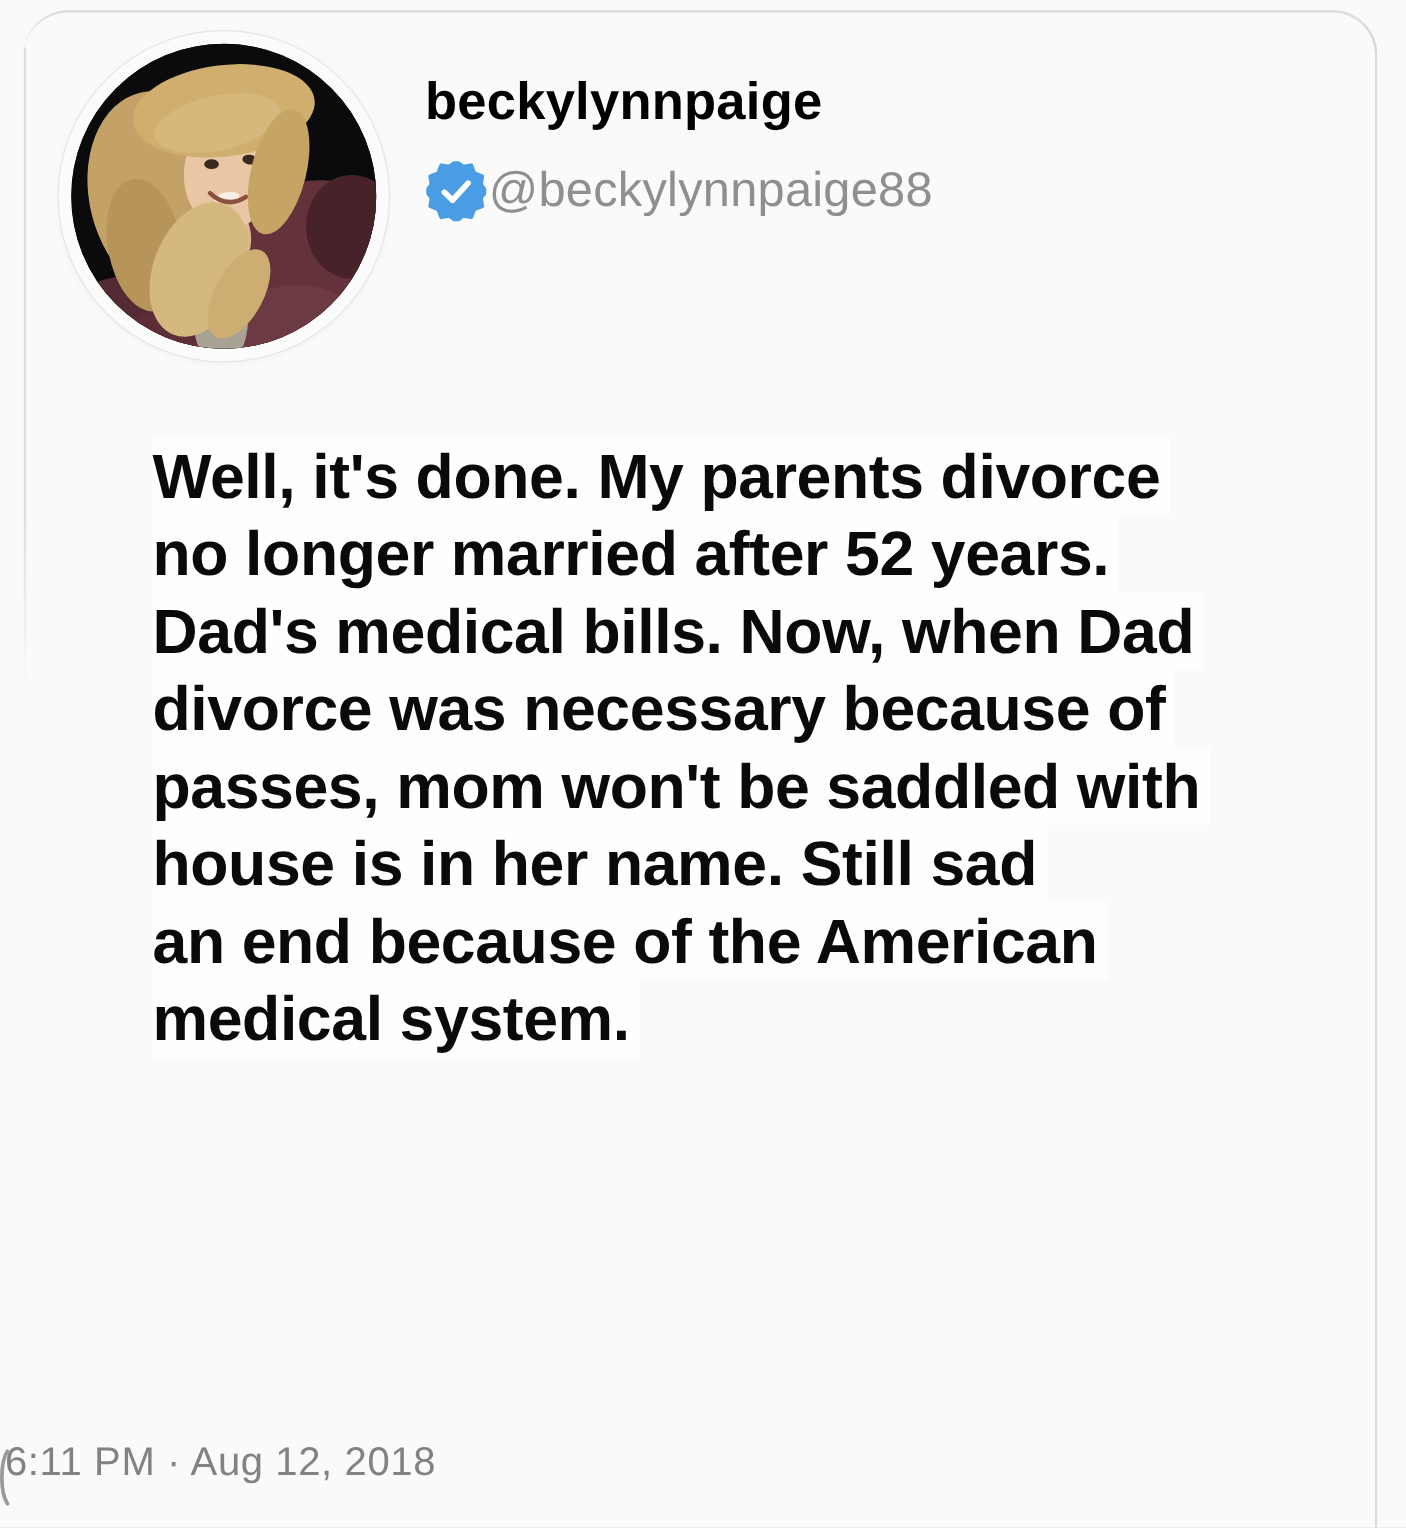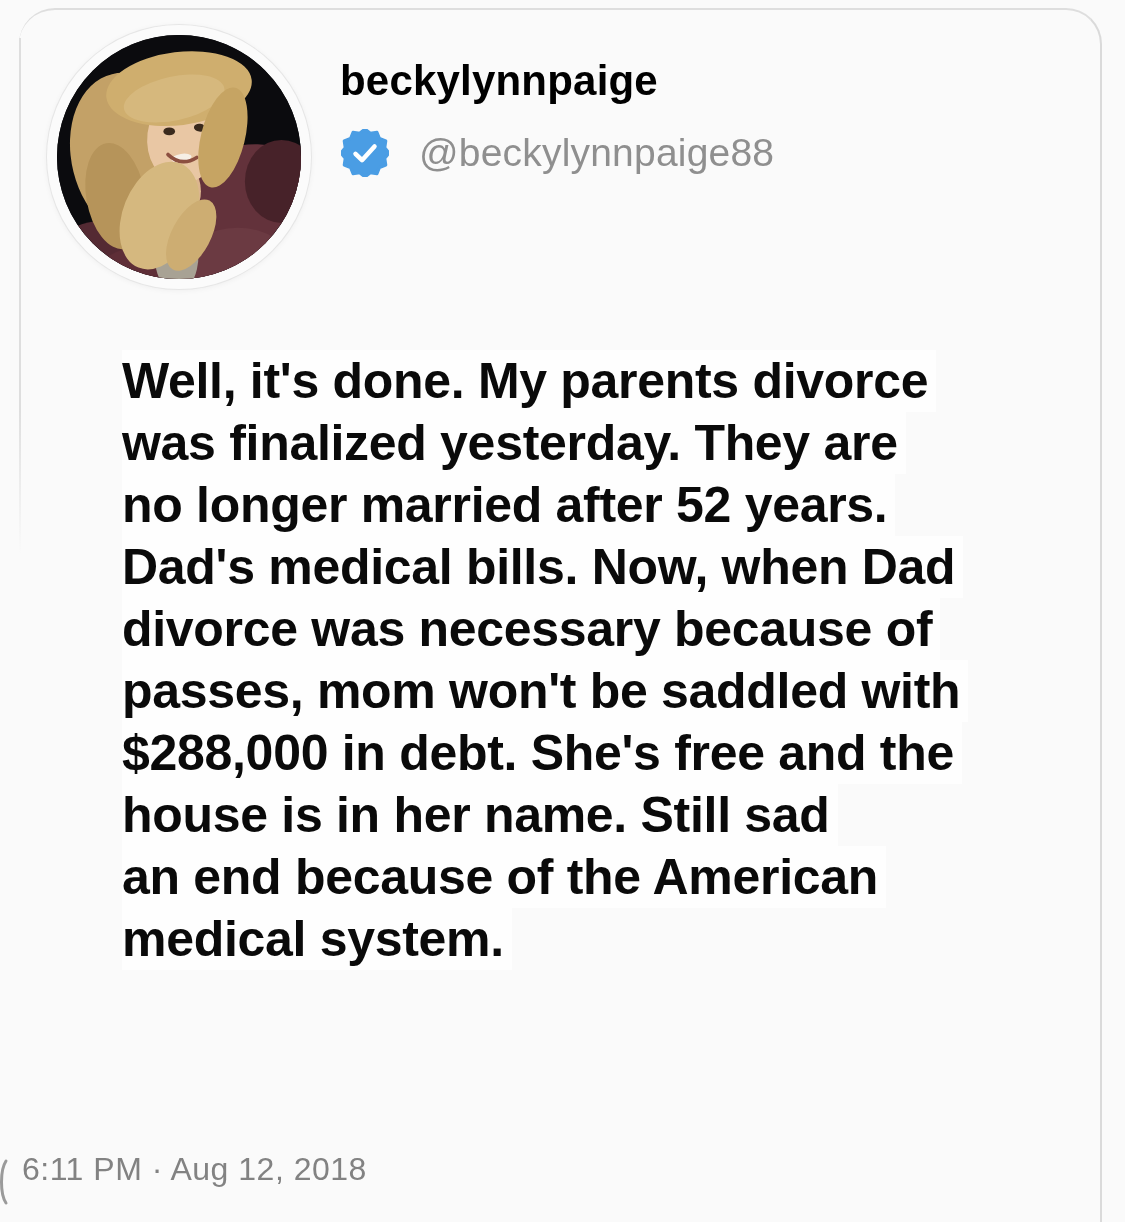--- a/index.html
+++ b/index.html
@@ -61,21 +61,21 @@
     position: absolute;
     left: 341px; top: 129px;
     display: flex;
     align-items: center;
   }
   .verified-badge { width: 48px; height: 48px; flex: 0 0 auto; }
   .user-handle {
     font-size: 39px;
     font-weight: 400;
     color: #8f8f8f;
-    margin-left: 30px;
+    margin-left: 2px;
     white-space: nowrap;
     letter-spacing: 0.2px;
   }
 
   
   .tweet-text {
     position: absolute;
     left: 122px; top: 350px;
     font-size: 50px;
     font-weight: 700;
@@ -86,21 +86,21 @@
   .tweet-line {
     white-space: nowrap;
     display: table;           
     background: rgba(255,255,255,0.75);
     padding-right: 8px;
   }
 
   
   .tweet-timestamp {
     position: absolute;
-    left: 22px; top: 1151px;
+    left: 4px; top: 1151px;
     font-size: 32px;
     font-weight: 400;
     color: #828282;
     letter-spacing: 0.5px;
     white-space: nowrap;
   }
 </style>
 </head>
 <body>
 
@@ -146,26 +146,24 @@
   <div class="badge-row">
     <svg class="verified-badge" viewBox="0 0 48 48" aria-hidden="true">
       <polygon points="48,24 43.8,29.3 44.8,36 38.5,38.5 36,44.8 29.3,43.8 24,48 18.7,43.8 12,44.8 9.5,38.5 3.2,36 4.2,29.3 0,24 4.2,18.7 3.2,12 9.5,9.5 12,3.2 18.7,4.2 24,0 29.3,4.2 36,3.2 38.5,9.5 44.8,12 43.8,18.7" fill="#4a9de4" stroke="#4a9de4" stroke-width="3" stroke-linejoin="round"></polygon>
       <path d="M14.5 24.8 L21 31.2 L33.5 17.5" fill="none" stroke="#ffffff" stroke-width="4.5" stroke-linecap="round" stroke-linejoin="round"></path>
     </svg>
     <span class="user-handle">@beckylynnpaige88</span>
   </div>
 
   <div class="tweet-text">
     <div class="tweet-line">Well, it's done. My parents divorce</div>
-    <div class="tweet-line">was finalized yesterday. They are</div>
     <div class="tweet-line">no longer married after 52 years.</div>
     <div class="tweet-line">Dad's medical bills. Now, when Dad</div>
     <div class="tweet-line">divorce was necessary because of</div>
     <div class="tweet-line">passes, mom won't be saddled with</div>
-    <div class="tweet-line">$288,000 in debt. She's free and the</div>
     <div class="tweet-line">house is in her name. Still sad</div>
     <div class="tweet-line">an end because of the American</div>
     <div class="tweet-line">medical system.</div>
   </div>
 
   <div class="tweet-timestamp">6:11 PM · Aug 12, 2018</div>
 
   <svg class="edge-artifact" width="12" height="48" aria-hidden="true">
     <path d="M9 3 C 3 12, 3 36, 9 45" stroke="#9a9a9a" stroke-width="3" fill="none" stroke-linecap="round"></path>
   </svg>

